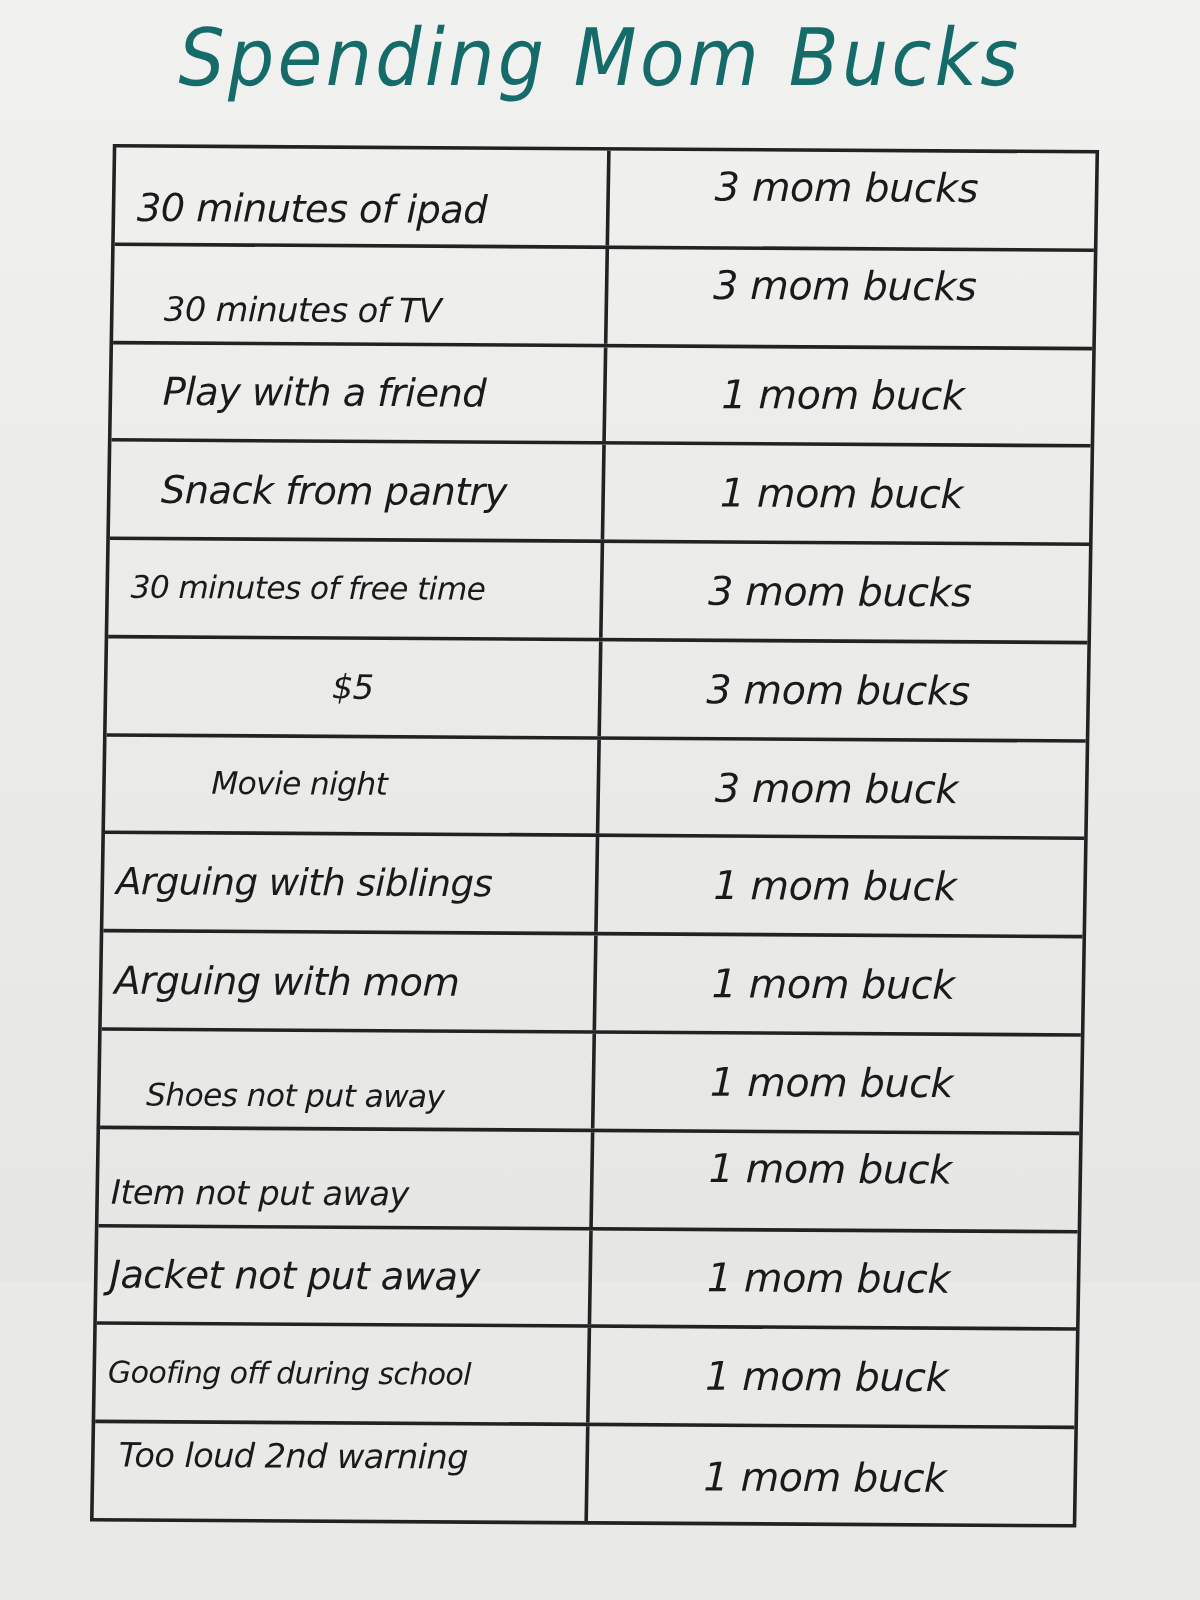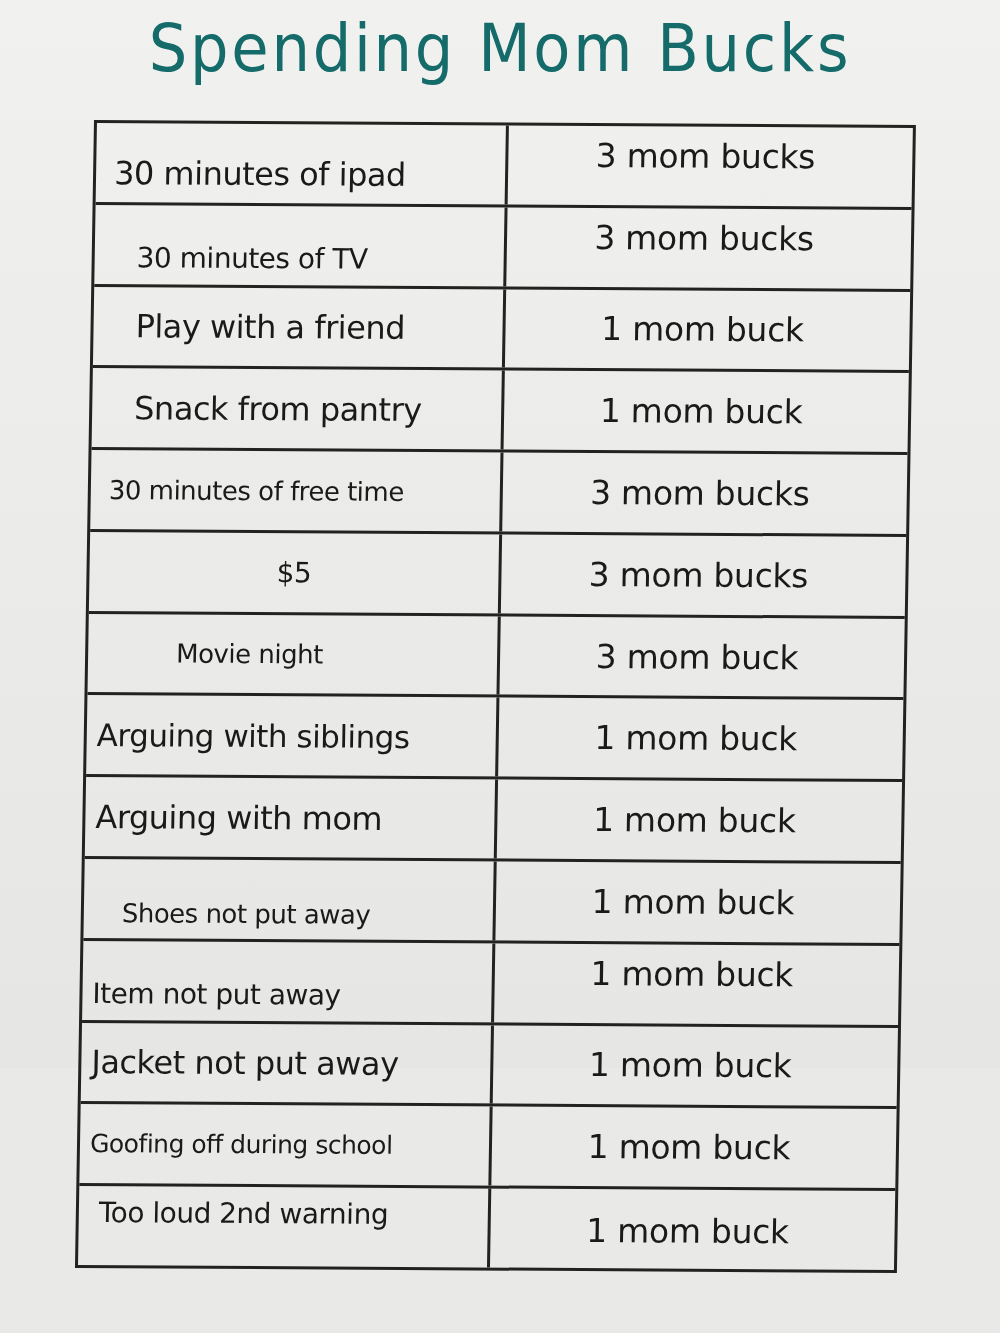--- a/index.html
+++ b/index.html
@@ -14,20 +14,21 @@
       overflow: hidden;
       font-family: "Liberation Sans", sans-serif;
     }
     .paper {
       position: absolute;
       left: 0;
       top: 0;
       width: 1000px;
       height: 1068px;
       background: linear-gradient(180deg, #f1f1ef 0%, #ececea 40%, #e6e6e4 100%);
+      font-style: italic;
     }
     .title {
       position: absolute;
       left: 0;
       top: 6px;
       width: 1000px;
       text-align: center;
       font-family: "DejaVu Sans", sans-serif;
       font-weight: normal;
       font-size: 66px;

